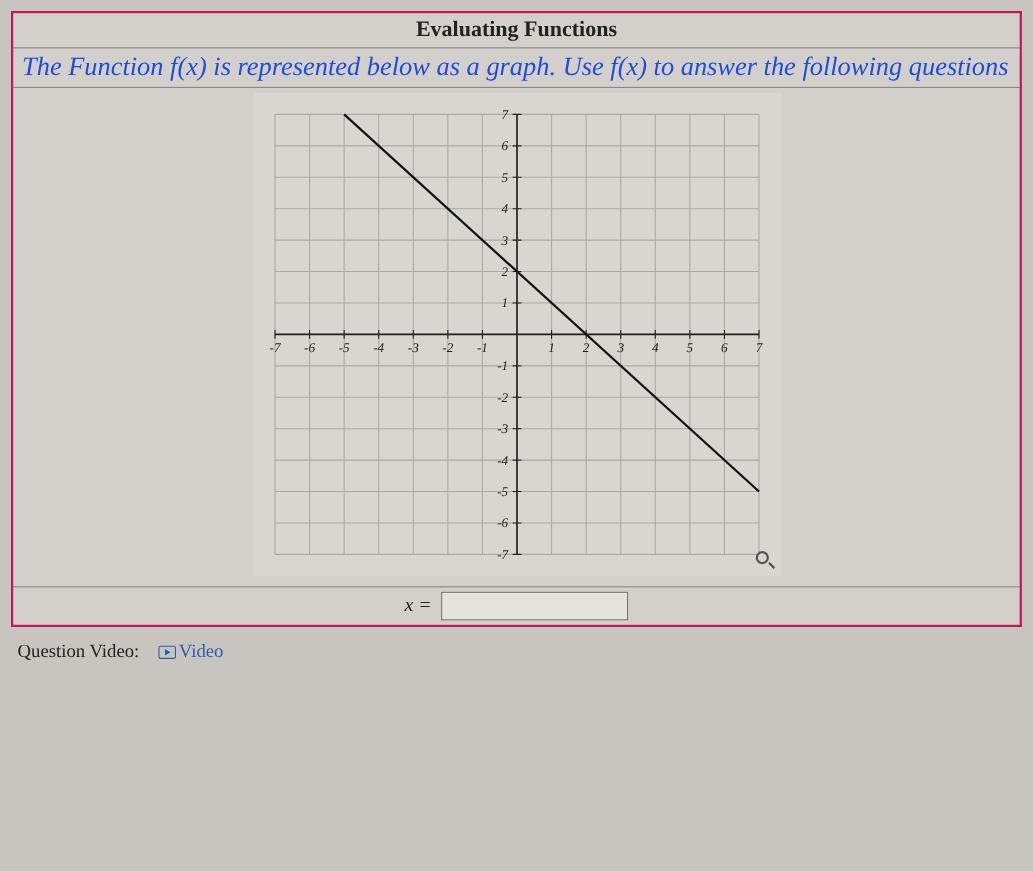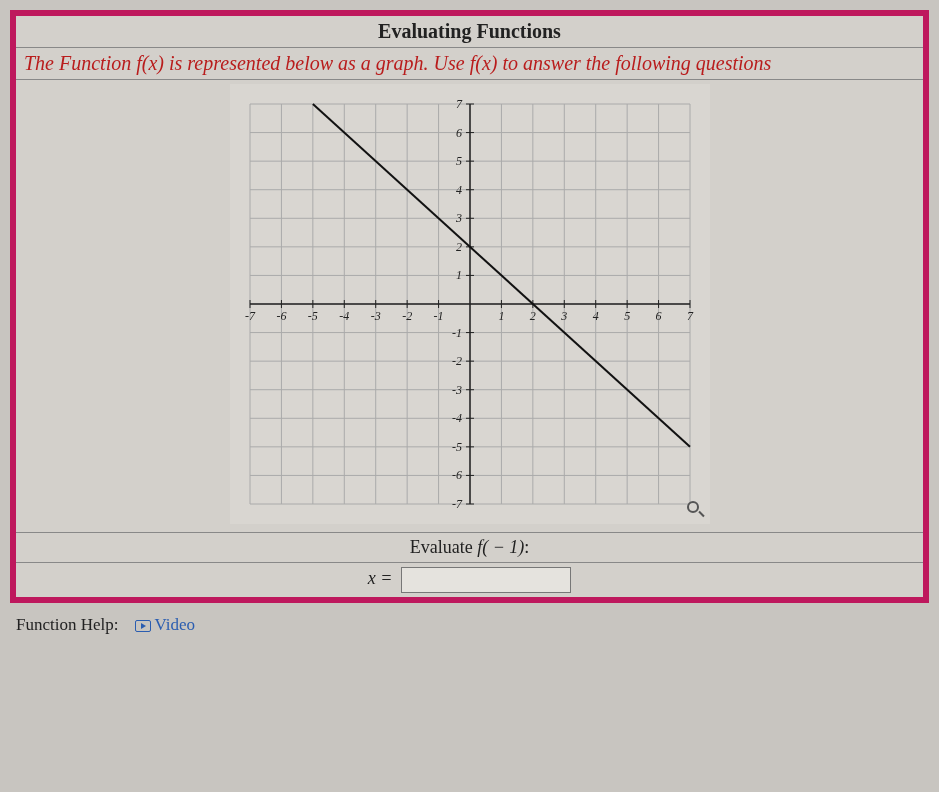--- a/index.html
+++ b/index.html
@@ -7,36 +7,36 @@
       background: #c8c5c0;
       font-family: Georgia, 'Times New Roman', serif;
       padding: 10px;
       width: 939px;
       height: 792px;
     }
     .outer-table {
       width: 100%;
       border-collapse: collapse;
       background: #d3d0cb;
-      border: 6px solid #be185d;
+      border: 2px solid #be185d;
     }
     .outer-table td {
       border: 1px solid #888;
       padding: 4px 8px;
     }
     .title-cell {
       text-align: center;
       font-weight: bold;
       font-size: 20px;
       color: #222;
     }
     .desc-cell {
       font-style: italic;
-      font-size: 20px;
-      color: #b91c1c;
+      font-size: 24px;
+      color: #1d4ed8;
     }
     .math-fn { font-style: italic; font-family: 'Times New Roman', serif; }
     .graph-cell {
       text-align: center;
       padding: 5px;
     }
     .graph-wrap {
       display: inline-block;
       position: relative;
     }
@@ -217,32 +217,27 @@
               <path d="M82.85714285714286 20 L460 362.8571428571429 " stroke="#111" stroke-width="2" fill="none"></path>
             </svg>
         <span class="mag-icon">
           <span class="circle"></span>
               <span class="handle"></span>
         </span>
       </div>
     </td>
   </tr>
   <tr>
-    <td class="centered-row">
-      <span>Evaluate </span><span class="math-fn">f( − 1)</span><span>:</span>
-    </td>
-  </tr>
-  <tr>
     <td class="input-row">
       <span class="math-fn">x =</span>
       &nbsp;<input class="answer-input" style="width: 170px;" type="text" value="">
     </td>
   </tr>
 </tbody>
   </table>
 
 <div class="help-row">
-  <span>Function Help:</span>
+  <span>Question Video:</span>
   &nbsp;&nbsp;
   <span class="video-link">
     <span class="video-icon"></span><span>Video</span>
   </span>
 </div>
 
 </body></html>

